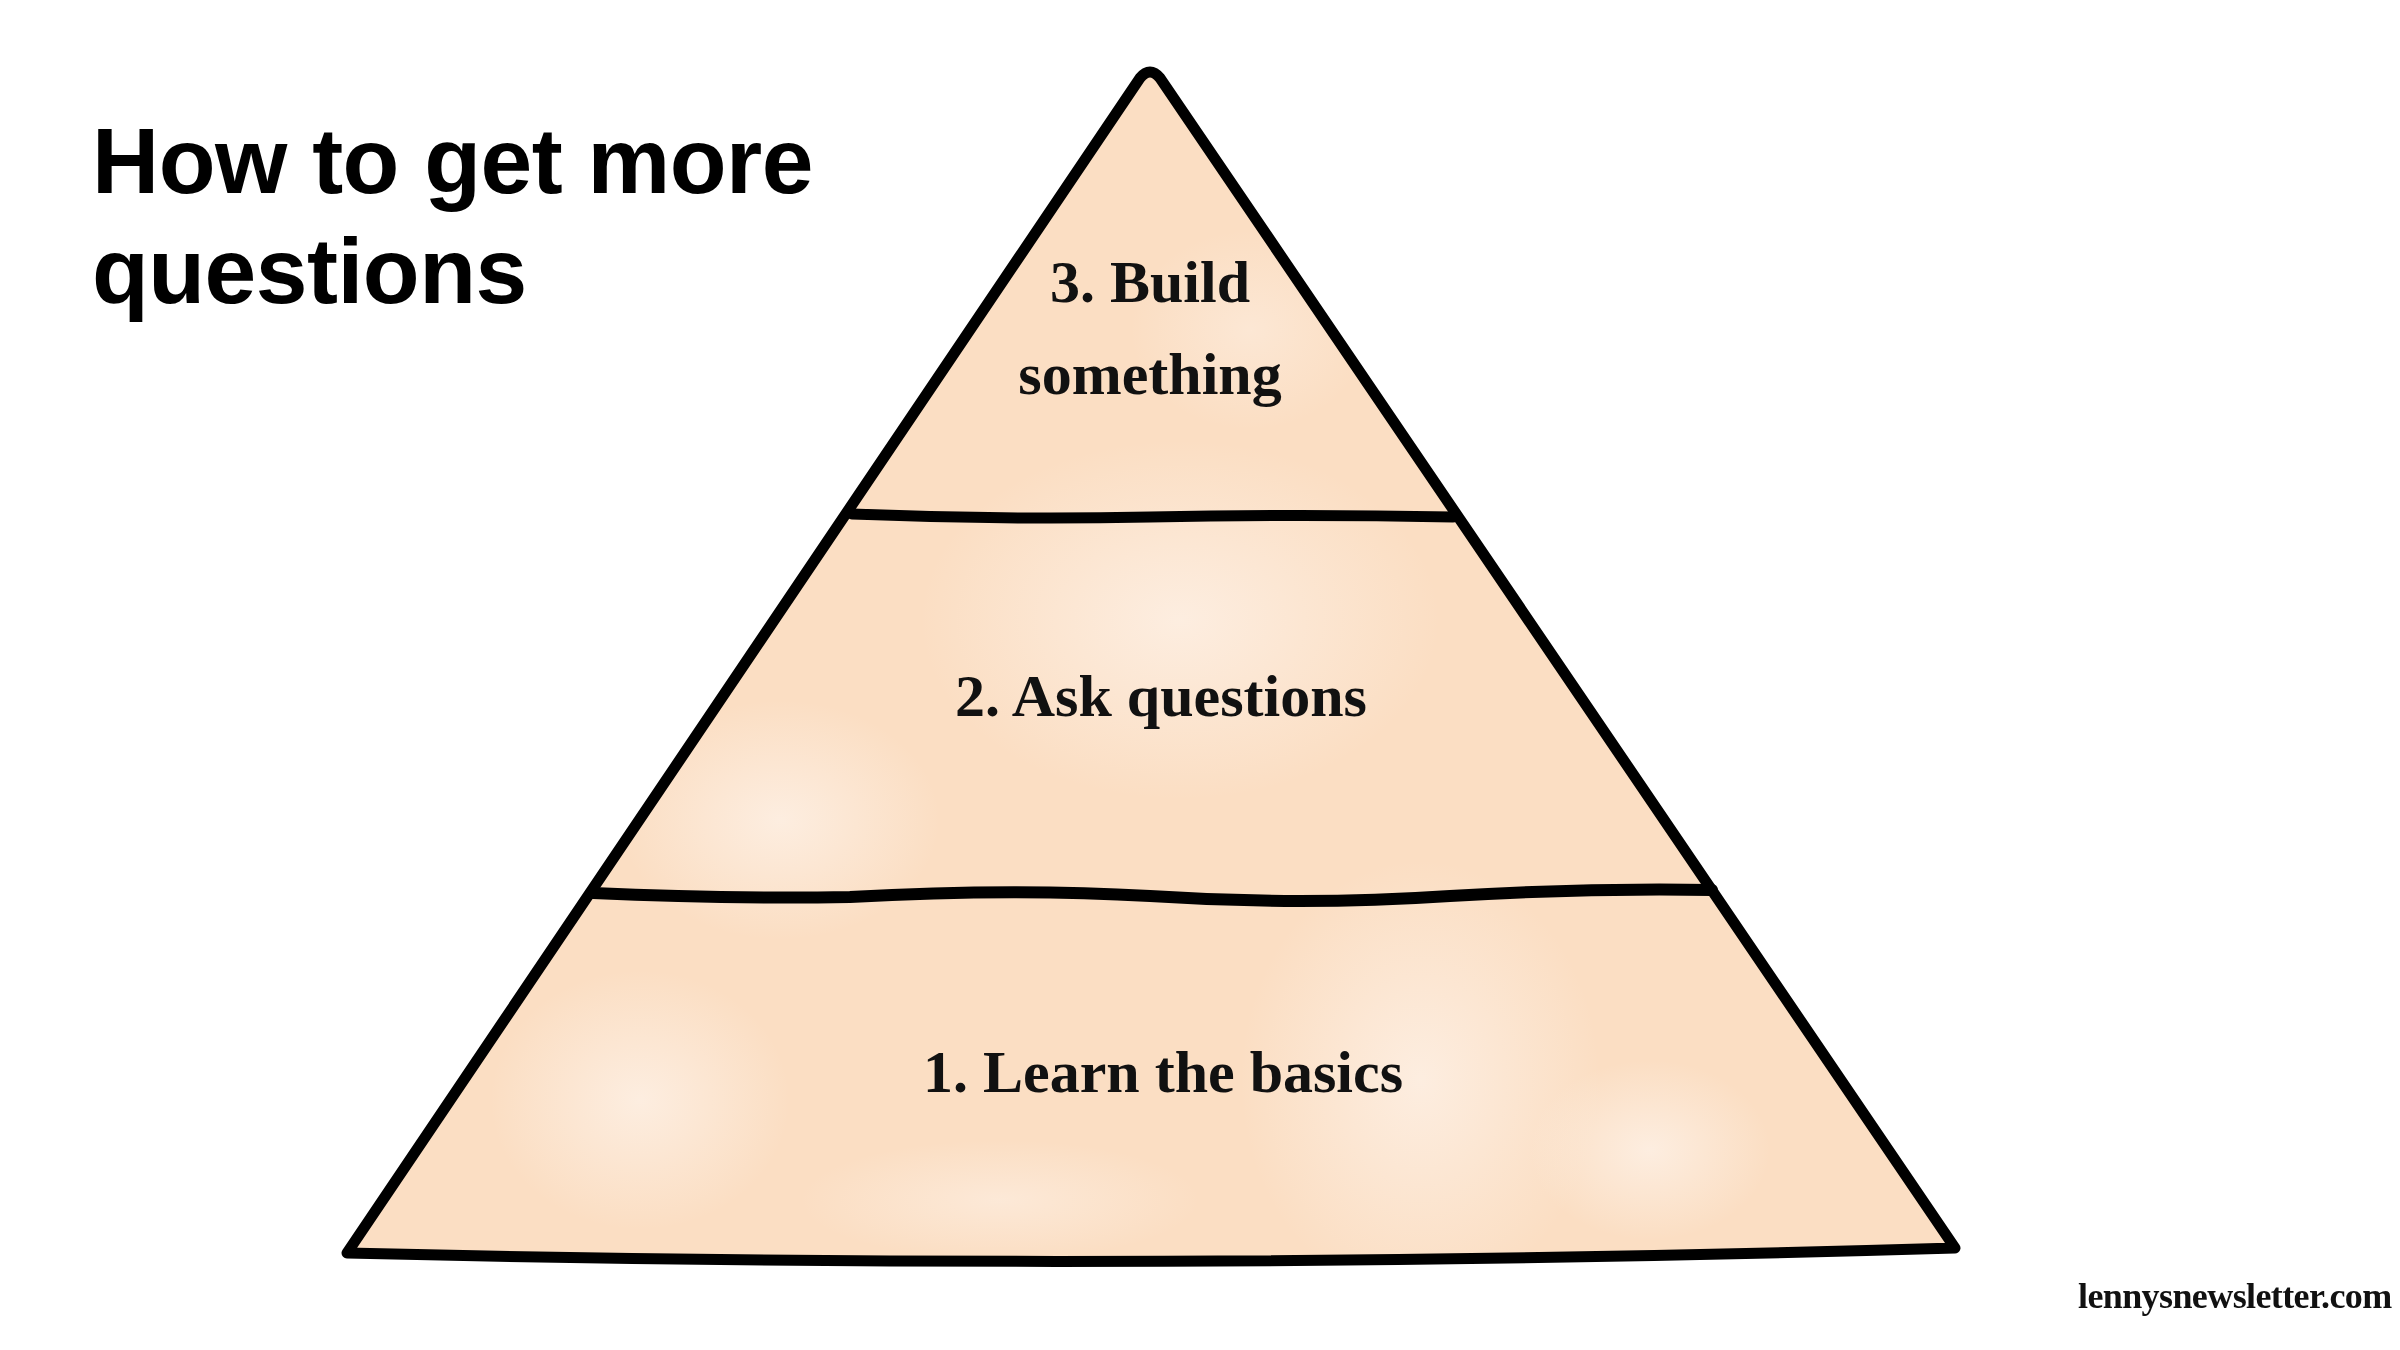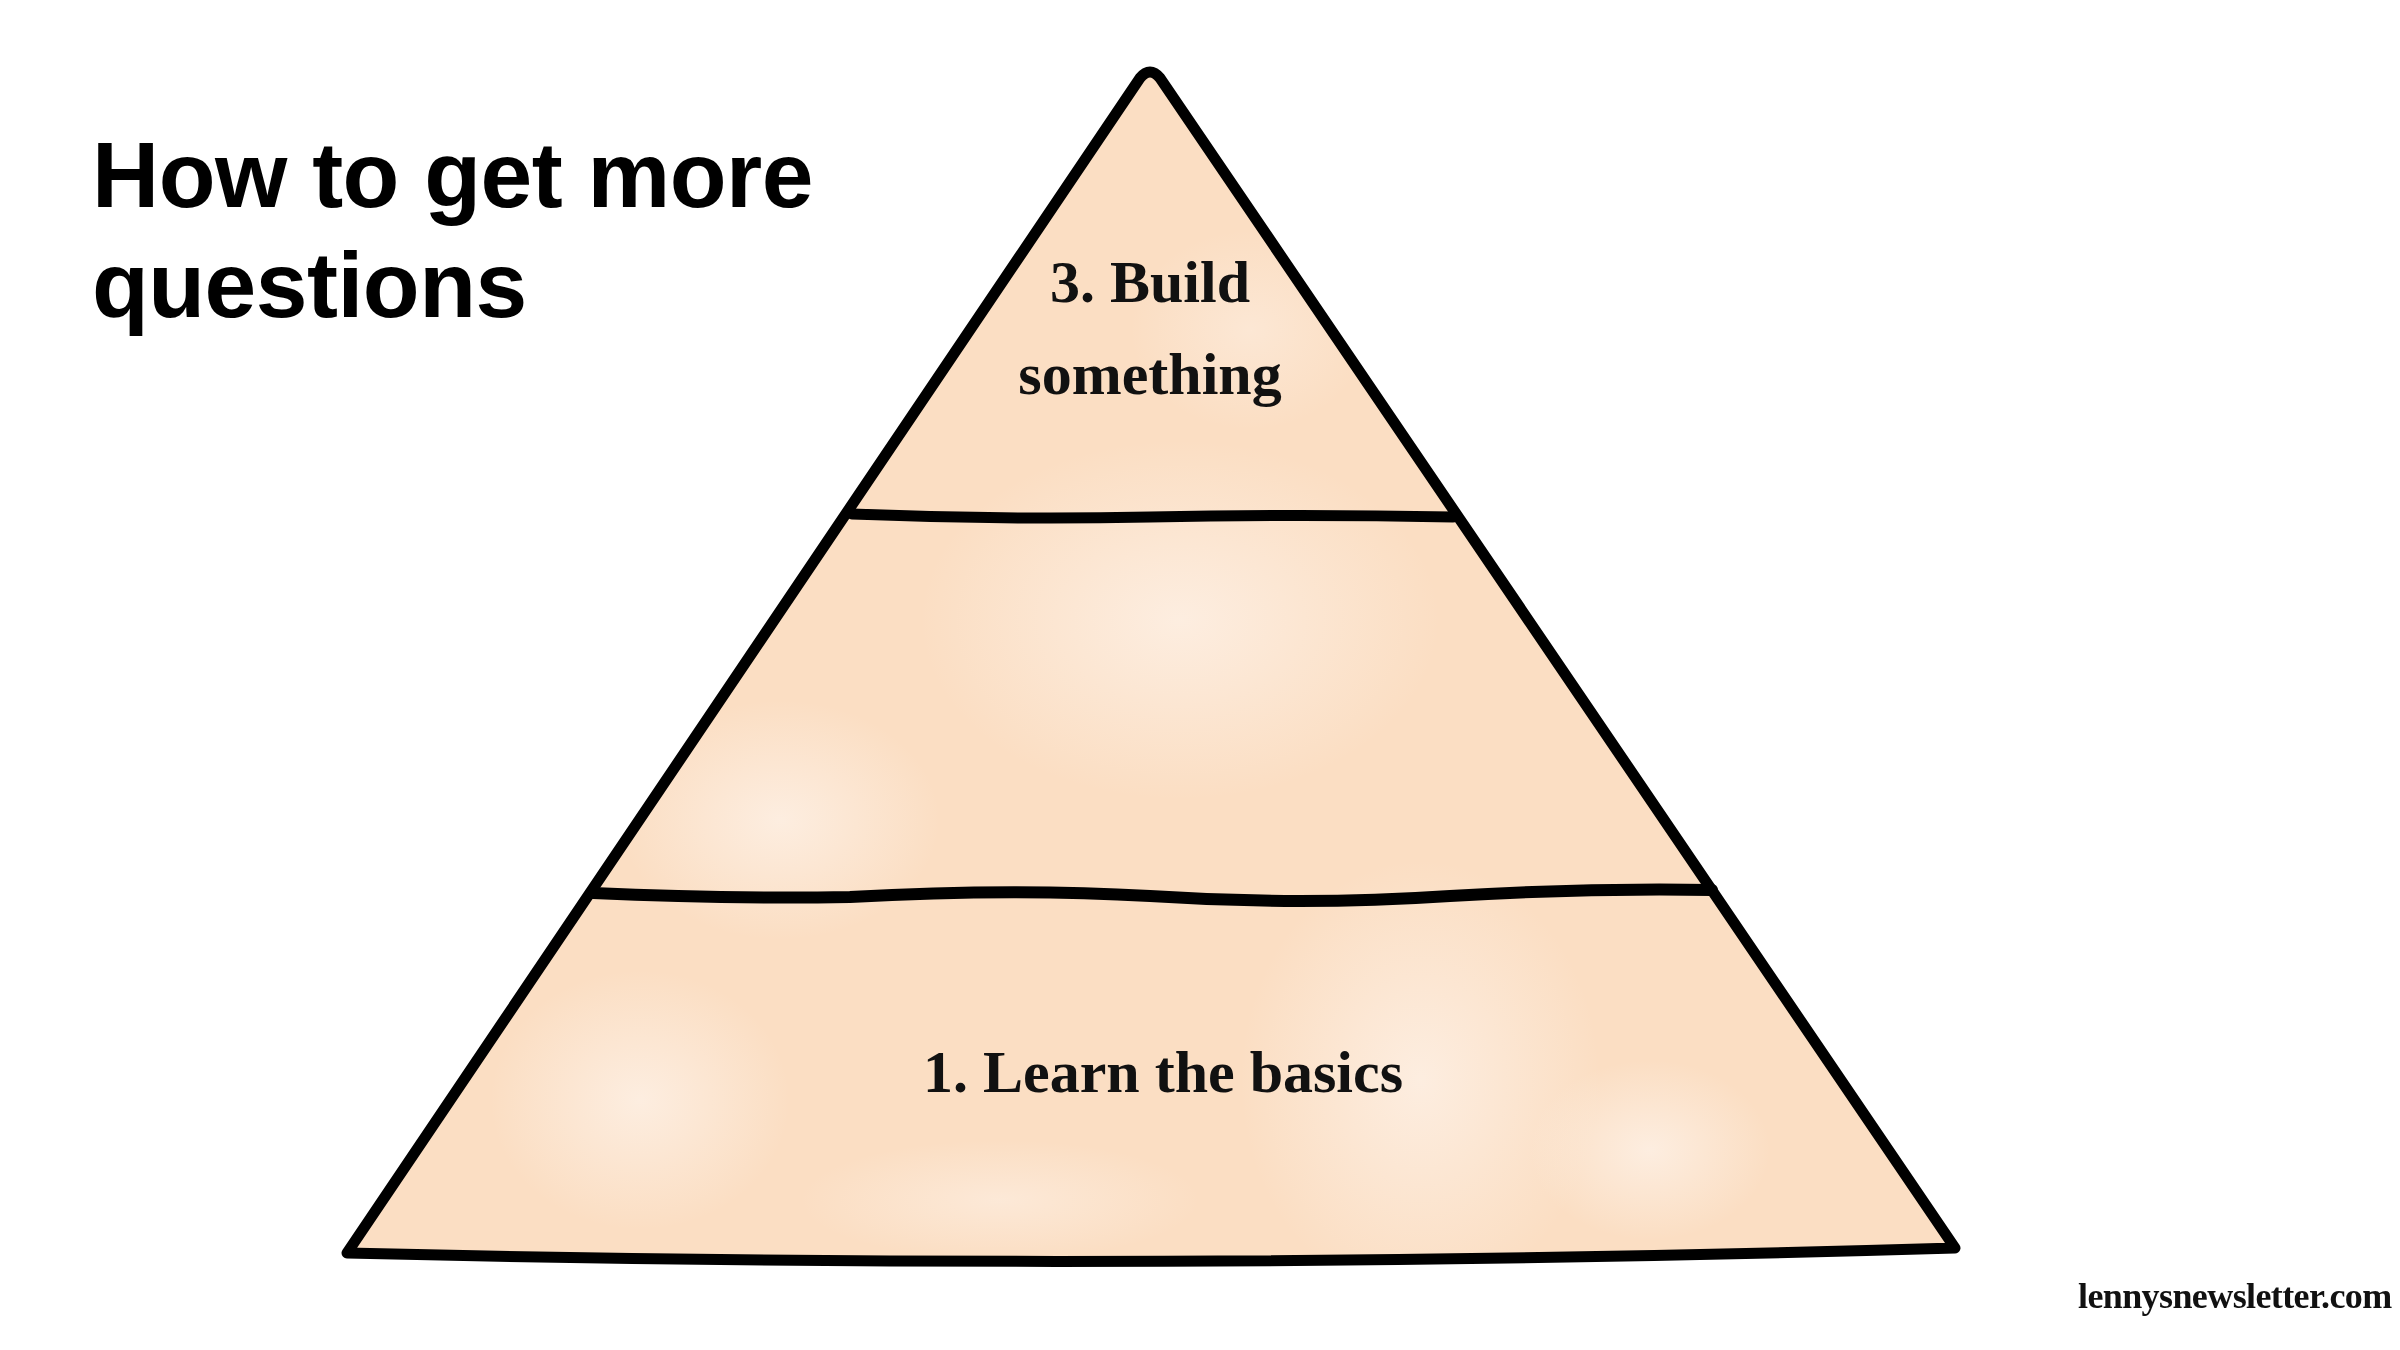--- a/index.html
+++ b/index.html
@@ -1,18 +1,18 @@
 <!DOCTYPE html>
 <html><head>
 <meta charset="utf-8">
 <style>
   html, body { margin: 0; padding: 0; background: #ffffff; }
   #stage { position: relative; width: 2400px; height: 1350px; background: #ffffff; overflow: hidden; }
   .title {
-    position: absolute; left: 92px; top: 120px;
+    position: absolute; left: 92px; top: 106px;
     font-family: "Liberation Sans", sans-serif; font-weight: bold;
     font-size: 93px; line-height: 110px; color: #000000; letter-spacing: -0.5px;
     margin: 0;
   }
   .title span { display: block; white-space: nowrap; }
   svg.pyramid { position: absolute; left: 0; top: 0; }
   .tier-label {
     position: absolute; transform: translateX(-50%);
     font-family: "Liberation Serif", serif; font-weight: bold;
     color: #111111; text-align: center; white-space: nowrap;
@@ -66,19 +66,22 @@
 
     <path d="M852,514 Q1000,520 1150,517 Q1300,514 1453,517" fill="none" stroke="#000000" stroke-width="11" stroke-linecap="round"></path>
     <path d="M593,893 Q720,899 850,897 Q1010,888 1150,896 Q1300,906 1450,896 Q1580,888 1712,890" fill="none" stroke="#000000" stroke-width="12" stroke-linecap="round"></path>
   </svg>
 
   <div class="tier-label tier-3">
     <span>3. Build</span>
     <span>something</span>
   </div>
 
+  <div class="tier-label tier-2">
+    <span>2. Ask questions</span>
+  </div>
 
   <div class="tier-label tier-1">
     <span>1. Learn the basics</span>
   </div>
 
   <div class="watermark">lennysnewsletter.com</div>
 </div>
 
 </body></html>

